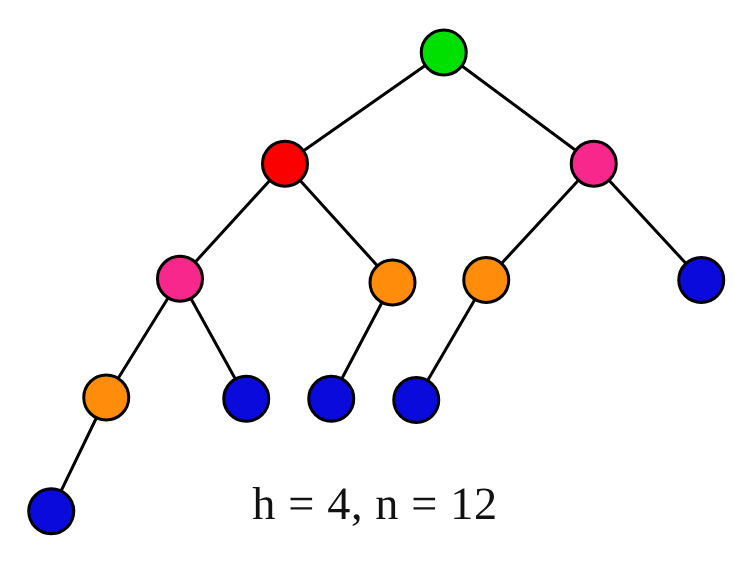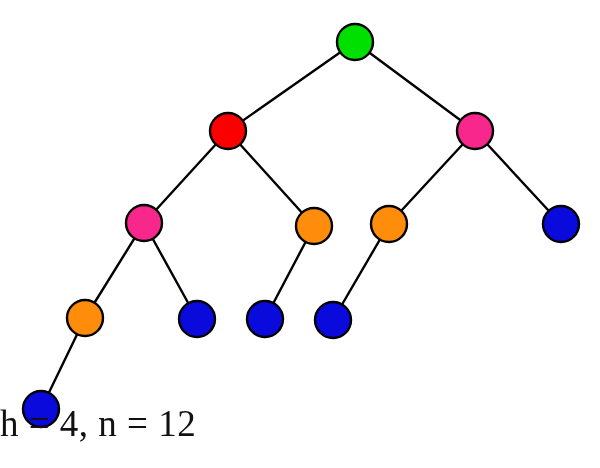--- a/index.html
+++ b/index.html
@@ -32,28 +32,27 @@
   }
   .tree-node {
     stroke: #000000;
     stroke-width: 2.4;
   }
   #caption {
     position: absolute;
     left: 0;
     width: 600px;
     top: 382px;
-    text-align: left;
+    text-align: center;
     font-family: "Liberation Serif", serif;
     font-size: 37px;
     line-height: 44px;
     color: #111111;
     letter-spacing: 0.5px;
     white-space: pre;
-    margin-top: 20px;
   }
 </style>
 </head>
 <body>
 
 <div id="canvas">
 
   <svg id="tree-svg" viewBox="0 0 600 468">
     <g id="edge-layer">
         <line x1="355" y1="42" x2="228" y2="131" class="tree-edge"></line>

